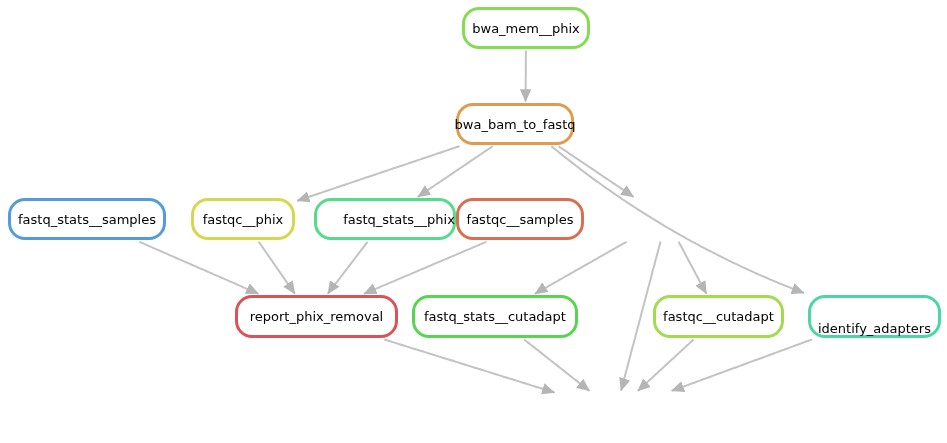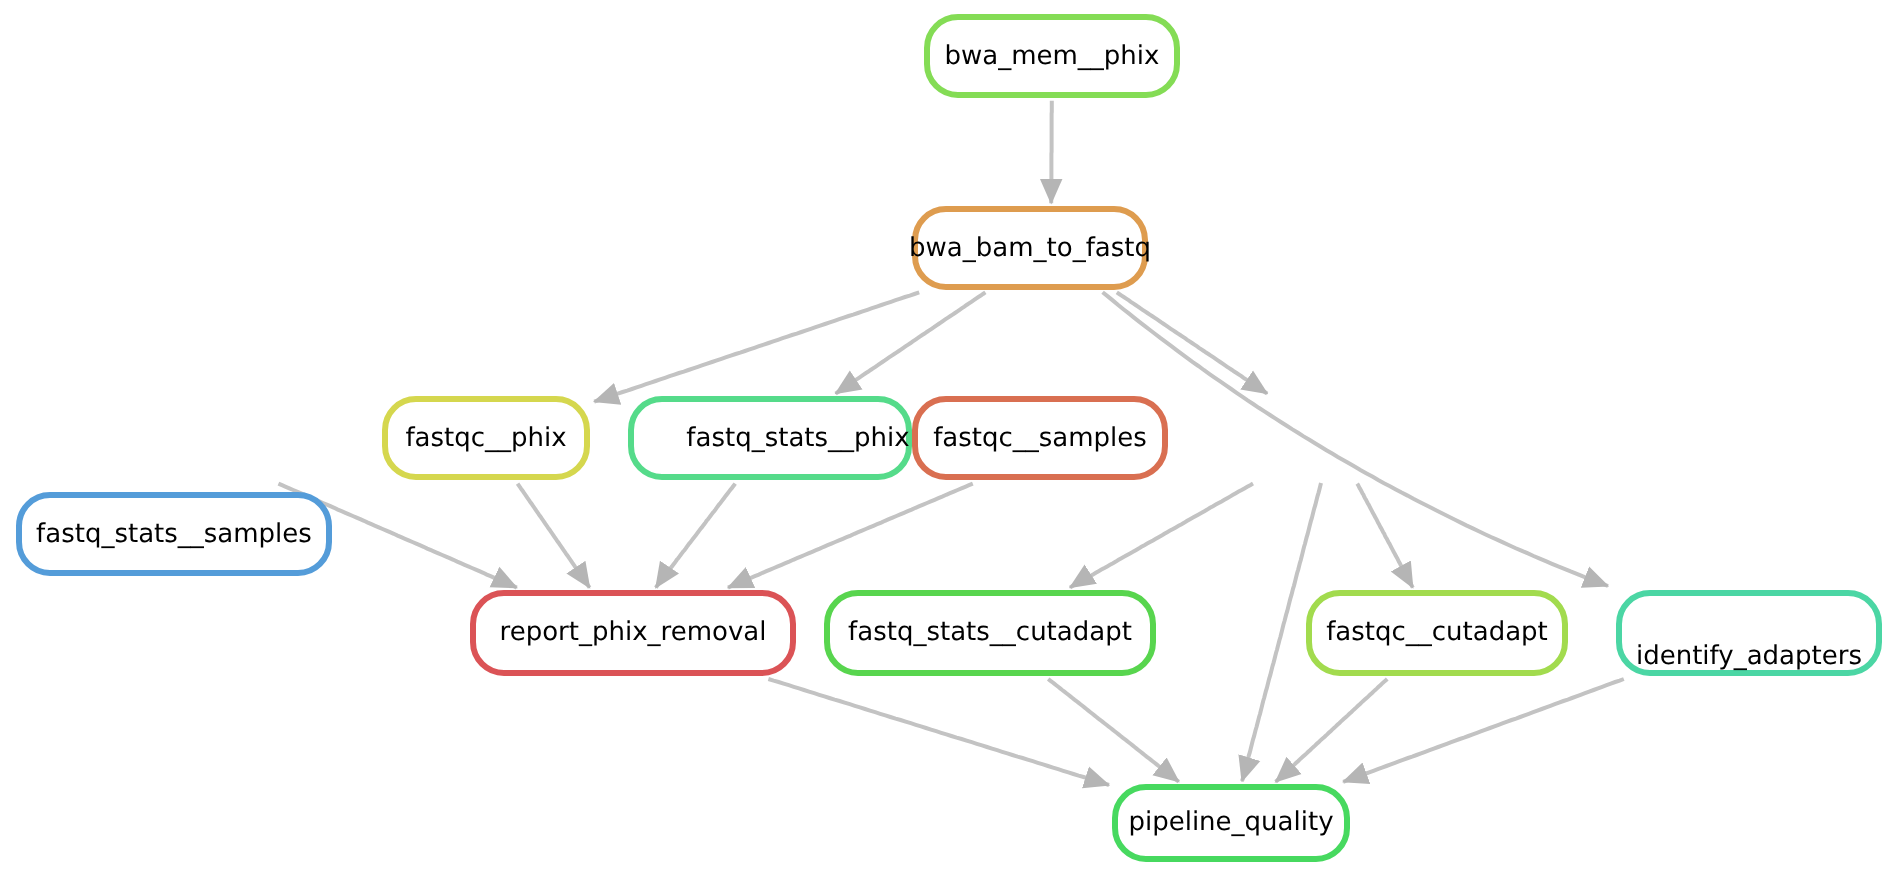--- a/index.html
+++ b/index.html
@@ -79,21 +79,21 @@
         <path d="M811.9 339.5 L809.8 340.3 L807.6 341.0 L805.4 341.8 L803.3 342.6 L801.1 343.4 L799.0 344.2 L796.8 345.0 L794.6 345.8 L792.5 346.6 L790.3 347.4 L788.2 348.2 L786.0 349.0 L783.9 349.8 L781.7 350.5 L779.5 351.3 L777.4 352.1 L775.2 352.9 L773.1 353.7 L770.9 354.5 L768.7 355.3 L766.6 356.1 L764.4 356.9 L762.3 357.7 L760.1 358.5 L758.0 359.3 L755.8 360.0 L753.6 360.8 L751.5 361.6 L749.3 362.4 L747.2 363.2 L745.0 364.0 L742.8 364.8 L740.7 365.6 L738.5 366.4 L736.4 367.2 L734.2 368.0 L732.0 368.8 L729.9 369.5 L727.7 370.3 L725.6 371.1 L723.4 371.9 L721.3 372.7 L719.1 373.5 L716.9 374.3 L714.8 375.1 L712.6 375.9 L710.5 376.7 L708.3 377.5 L706.1 378.3 L704.0 379.0 L701.8 379.8 L699.7 380.6 L697.5 381.4 L695.4 382.2 L693.2 383.0 L691.0 383.8 L688.9 384.6 L686.7 385.4 L684.6 386.2 L682.4 387.0 L680.3 387.8 L678.1 388.5 L675.9 389.3 L673.8 390.1 L671.6 390.9" fill="none" stroke="#c3c3c3" stroke-width="2" marker-end="url(#arrow)"></path>
       </g>
   </svg>
   <div class="node-layer">
       <div class="node" style="left: 462px; top: 7px; width: 128px; height: 42px; border-color: rgb(132, 220, 85);">
         <span>bwa_mem__phix</span>
       </div>
       <div class="node" style="left: 456px; top: 103px; width: 118px; height: 42px; border-color: rgb(222, 156, 79);">
         <span>bwa_bam_to_fastq</span>
       </div>
-      <div class="node" style="left: 8px; top: 198px; width: 158px; height: 42px; border-color: rgb(84, 156, 217); margin-top: 48px;">
+      <div class="node" style="left: 8px; top: 198px; width: 158px; height: 42px; border-color: rgb(84, 156, 217);">
         <span>fastq_stats__samples</span>
       </div>
       <div class="node" style="left: 191px; top: 198px; width: 104px; height: 42px; border-color: rgb(213, 215, 78);">
         <span>fastqc__phix</span>
       </div>
       <div class="node" style="left: 314px; top: 198px; width: 142px; height: 42px; border-color: rgb(85, 219, 138); padding-left: 28px;">
         <span>fastq_stats__phix</span>
       </div>
       <div class="node" style="left: 456px; top: 198px; width: 128px; height: 42px; border-color: rgb(217, 111, 81); align-items: center;">
         <span>fastqc__samples</span>
@@ -103,17 +103,14 @@
       </div>
       <div class="node" style="left: 412px; top: 295px; width: 166px; height: 43px; border-color: rgb(88, 213, 78);">
         <span>fastq_stats__cutadapt</span>
       </div>
       <div class="node" style="left: 653px; top: 295px; width: 131px; height: 43px; border-color: rgb(162, 219, 78);">
         <span>fastqc__cutadapt</span>
       </div>
       <div class="node" style="left: 808px; top: 295px; width: 133px; height: 43px; border-color: rgb(75, 214, 164); align-items: flex-end;">
         <span>identify_adapters</span>
       </div>
-      <div class="node" style="left: 556px; top: 392px; width: 119px; height: 39px; border-color: rgb(71, 217, 95);">
-        <span>pipeline_quality</span>
-      </div>
     </div>
 </div>
 
 </body></html>

